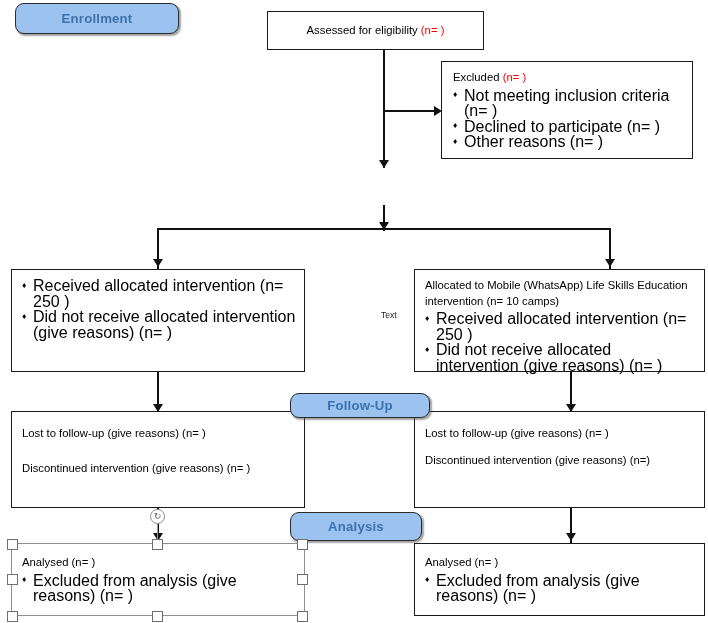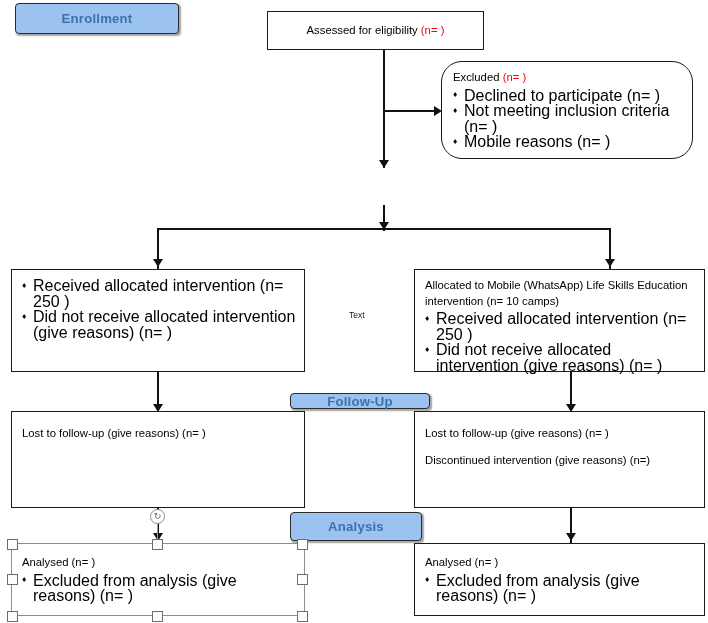--- a/index.html
+++ b/index.html
@@ -16,21 +16,21 @@
   .ctr{display:flex;align-items:center;justify-content:center;height:100%;text-align:center;}
 
   ul.bul{list-style:none;margin:0;padding:0;}
   ul.bul li{position:relative;padding-left:11px;line-height:15.6px;}
   ul.bul li:before{content:"\2666";position:absolute;left:0;top:-0.5px;
         font-size:8.5px;color:#000;}
 
   
   .banner{position:absolute;box-sizing:border-box;
           background:#9cc2f0;border:1.4px solid #2b2b2b;
-          border-radius:4px;
+          border-radius:9px;
           box-shadow:1.5px 1.5px 1.5px rgba(90,90,90,.55);
           display:flex;align-items:center;justify-content:center;
           color:#3c72ae;font-weight:bold;font-size:13.2px;
           letter-spacing:.2px;z-index:6;}
 
   
   .vl{position:absolute;width:1.7px;background:#111;}
   .hl{position:absolute;height:1.7px;background:#111;}
   .arw{position:absolute;width:0;height:0;
        border-left:5px solid transparent;border-right:5px solid transparent;
@@ -38,60 +38,60 @@
   .arwR{position:absolute;width:0;height:0;
        border-top:5px solid transparent;border-bottom:5px solid transparent;
        border-left:8px solid #111;}
   .hnd{position:absolute;width:9px;height:9px;background:#fdfdfd;
        border:1.2px solid #6e6e6e;z-index:9;}
   .rot{position:absolute;width:13px;height:13px;border-radius:50%;
        background:#fff;border:1.2px solid #8c8c8c;z-index:9;
        font-size:9px;color:#6b6b6b;text-align:center;line-height:12px;}
   .rotstem{position:absolute;width:1.2px;background:#9a9a9a;z-index:8;}
 
-  .midtext{position:absolute;font-size:8.6px;color:#222;}
+  .midtext{position:absolute;font-size:8.6px;color:#222;margin-left:32px;}
 </style>
 </head>
 <body>
 
 <div id="stage">
 
   <div class="banner" style="left:15px;top:3px;width:164px;height:31px;">
     <span>Enrollment</span>
   </div>
 
 
-  <div class="banner" style="left:290px;top:393px;width:140px;height:16px;">
+  <div class="banner" style="left:290px;top:393px;width:140px;height:25px;">
     <span>Follow-Up</span>
   </div>
 
   <div class="banner" style="left:290px;top:512px;width:132px;height:29px;">
     <span>Analysis</span>
   </div>
 
   <div class="fbox" style="left:267px;top:11px;width:217px;height:39px;">
     <div class="ctr">
       <span class="txt"><span>Assessed for eligibility </span><span class="red">(n= )</span></span>
     </div>
   </div>
 
   <div class="vl" style="left:383px;top:50px;height:118px;"></div>
   <div class="arw" style="left:378.5px;top:160px;"></div>
 
   <div class="hl" style="left:383px;top:110px;width:57px;"></div>
   <div class="arwR" style="left:434px;top:106px;"></div>
 
-  <div class="fbox" style="left:441px;top:61px;width:252px;height:98px;padding:8px 8px 0 11px;border-radius:21px;">
+  <div class="fbox" style="left:441px;top:61px;width:252px;height:98px;padding:8px 8px 0 11px;">
     <div class="txt" style="margin-bottom:2px;">
       <span>Excluded </span><span class="red">(n=  )</span>
     </div>
     <ul class="bul">
+      <li><span>Not meeting inclusion criteria (n=  )</span></li>
       <li><span>Declined to participate (n=  )</span></li>
-      <li><span>Not meeting inclusion criteria (n=  )</span></li>
-      <li><span>Mobile reasons (n=  )</span></li>
+      <li><span>Other reasons (n=  )</span></li>
     </ul>
   </div>
 
 
   <div class="vl" style="left:383px;top:205px;height:26px;"></div>
   <div class="arw" style="left:378.5px;top:222px;"></div>
   <div class="hl" style="left:157px;top:228px;width:453px;"></div>
   <div class="vl" style="left:157px;top:228px;height:41px;"></div>
   <div class="arw" style="left:152.5px;top:259px;"></div>
   <div class="vl" style="left:609px;top:228px;height:41px;"></div>
@@ -120,20 +120,21 @@
 
   <div class="midtext" style="left:349px;top:310px;">Text</div>
 
   <div class="vl" style="left:157px;top:372px;height:39px;"></div>
   <div class="arw" style="left:152.5px;top:404px;"></div>
   <div class="vl" style="left:570px;top:372px;height:39px;"></div>
   <div class="arw" style="left:565.5px;top:404px;"></div>
 
   <div class="fbox" style="left:11px;top:411px;width:294px;height:97px;padding:14px 8px 0 10px;">
     <div class="txt">Lost to follow-up (give reasons) (n=  )</div>
+    <div class="txt" style="margin-top:19px;">Discontinued intervention (give reasons) (n=  )</div>
   </div>
 
   <div class="fbox" style="left:414px;top:411px;width:291px;height:97px;padding:14px 8px 0 10px;">
     <div class="txt">Lost to follow-up (give reasons) (n= )</div>
     <div class="txt" style="margin-top:11px;">Discontinued intervention (give reasons) (n=)</div>
   </div>
 
   <div class="vl" style="left:157px;top:508px;height:35px;"></div>
   <div class="arw" style="left:152.5px;top:533px;"></div>
   <div class="vl" style="left:570px;top:508px;height:35px;"></div>

